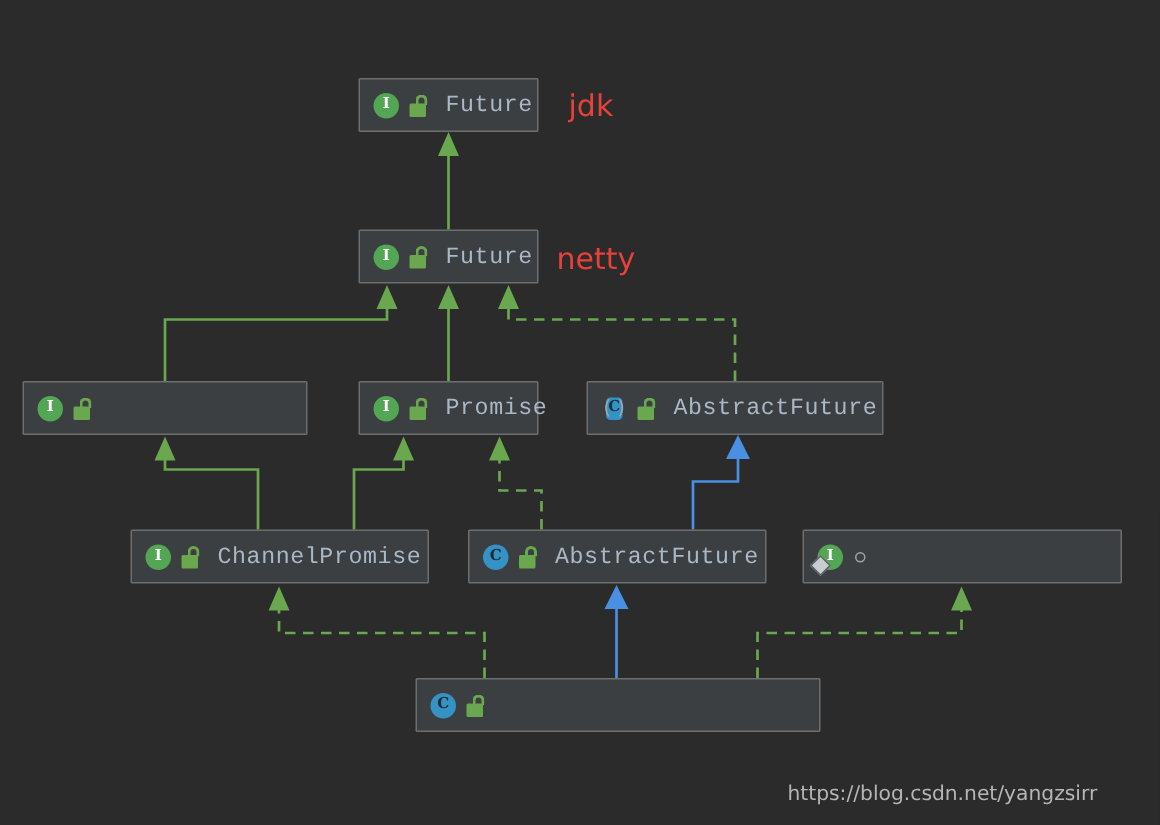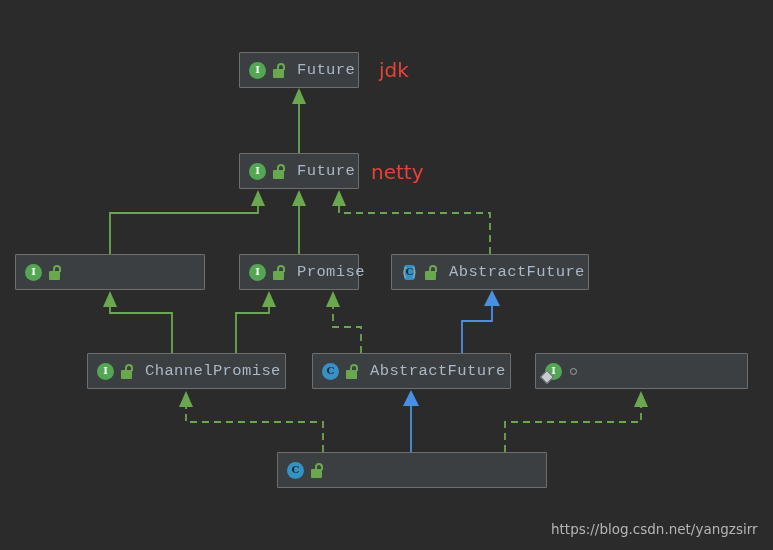--- a/index.html
+++ b/index.html
@@ -325,15 +325,15 @@
     <span class="vis-icon vis-public">
       <span class="shackle"></span>
         <span class="body"></span>
     </span>
   </div>
 
   <div class="annotation" style="left:379px; top:58px;">jdk</div>
 
   <div class="annotation" style="left:371px; top:160px;">netty</div>
 
-  <div class="watermark" style="left:551px; top:521px;">https://blog.csdn.net/yangzsirr</div>
+  <div class="watermark" style="left:525px; top:521px;">https://blog.csdn.net/yangzsirr</div>
 
 </div>
 
 </body></html>

